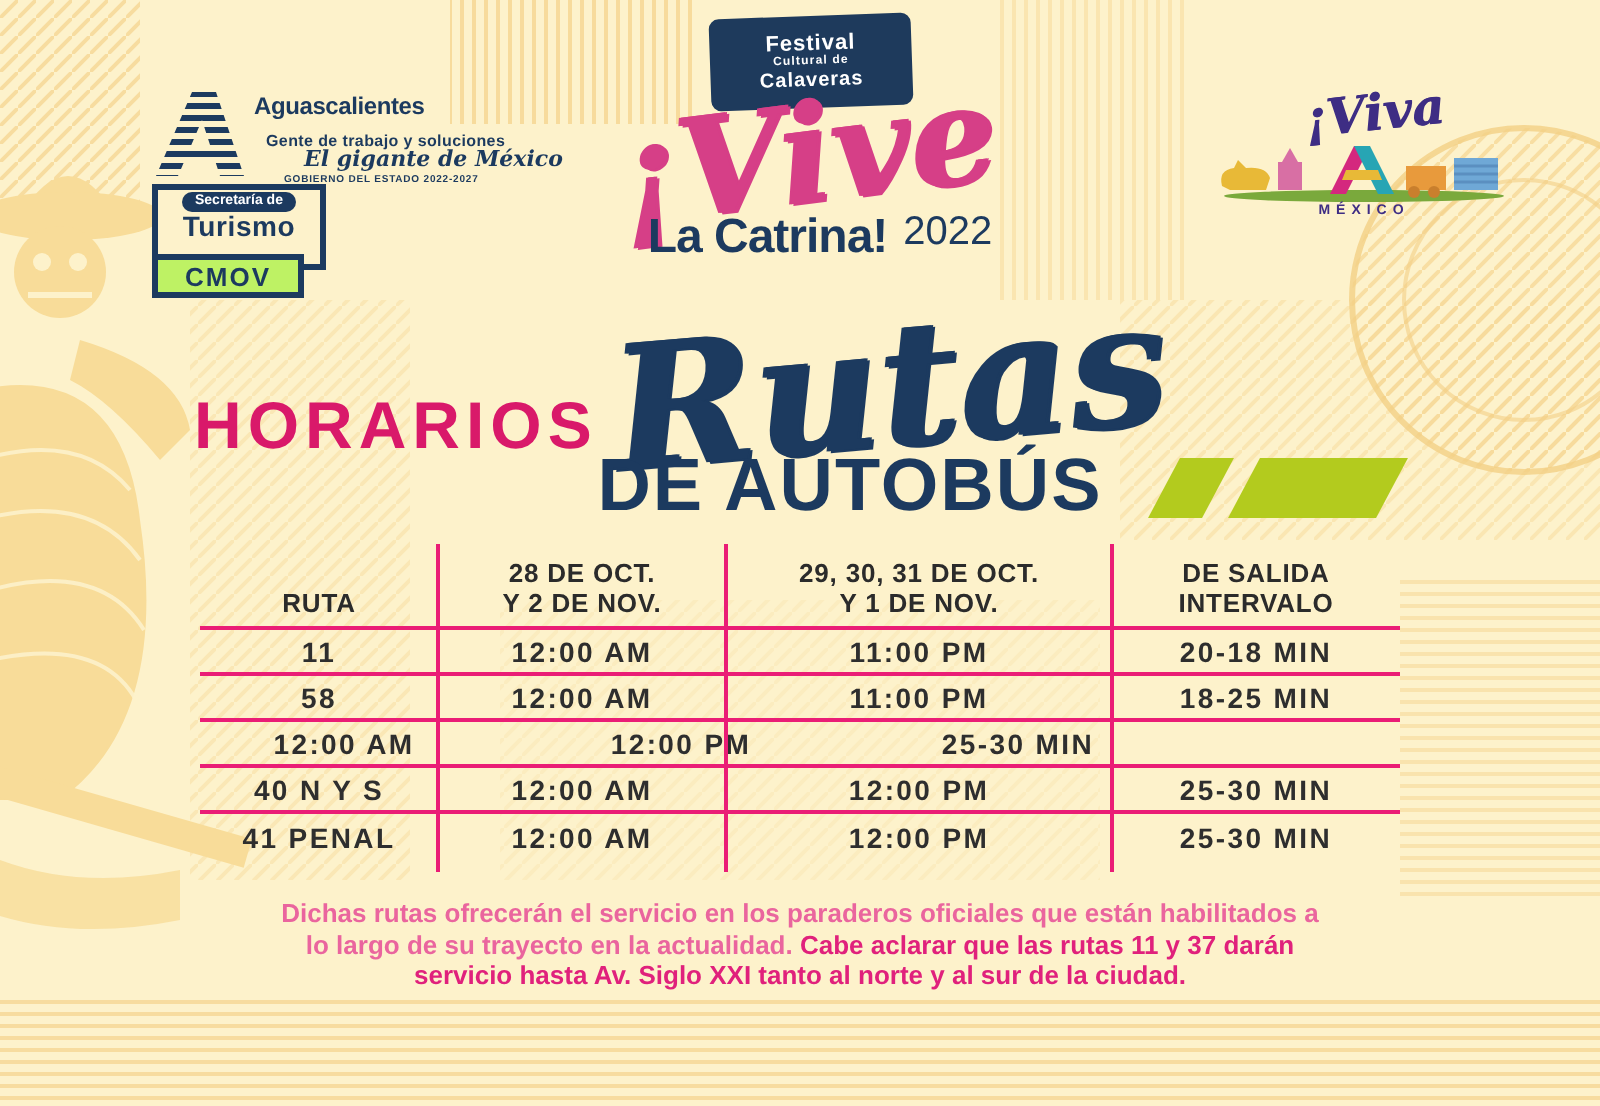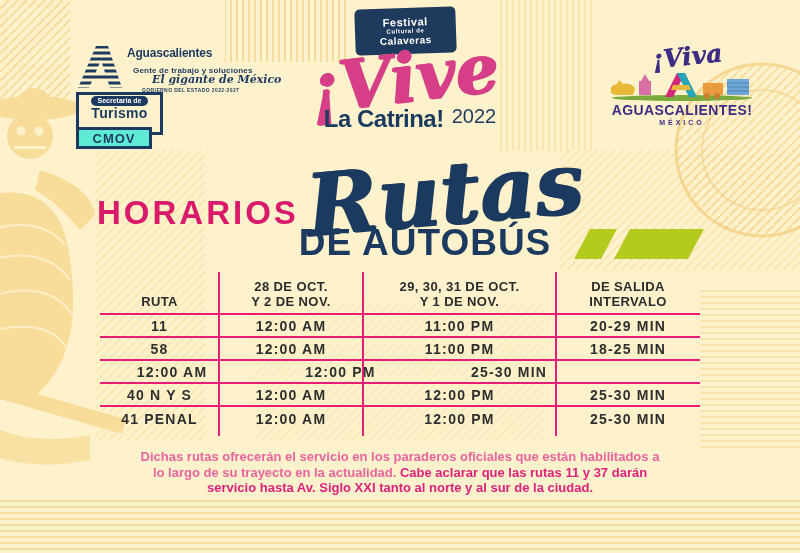--- a/index.html
+++ b/index.html
@@ -18,21 +18,21 @@
   .agc-name{left:127px;top:46px;font-size:12px;font-weight:800;color:#1c3a5f;letter-spacing:-0.2px;}
   .agc-tagline{left:133px;top:66px;font-size:8px;font-weight:700;color:#1c3a5f;letter-spacing:0.2px;}
   .agc-slogan{left:152px;top:73px;font-size:11px;font-weight:700;font-style:italic;color:#1c3a5f;font-family:"DejaVu Serif",serif;}
   .agc-gov{left:142px;top:87px;font-size:5px;font-weight:600;color:#1c3a5f;letter-spacing:0.4px;}
   .turismo-box{left:76px;top:92px;width:87px;height:43px;border:3px solid #1c3a5f;box-sizing:border-box;
     display:flex;flex-direction:column;align-items:center;background:#fdf2cb;}
   .turismo-dept{margin-top:1px;background:#1c3a5f;color:#ffffff;font-size:7px;font-weight:700;
     padding:1px 7px;border-radius:5px;line-height:8px;}
   .turismo-name{color:#1c3a5f;font-weight:800;font-size:14px;line-height:14px;letter-spacing:0.3px;}
   .cmov-box{left:76px;top:127px;width:76px;height:22px;border:3px solid #1c3a5f;box-sizing:border-box;
-    display:flex;align-items:center;justify-content:center;background:#5eead4;}
+    display:flex;align-items:center;justify-content:center;background:#bef264;}
   .cmov-label{color:#1c3a5f;font-weight:800;font-size:13px;letter-spacing:1px;}
 
   
   .festival-badge{left:355px;top:8px;width:101px;height:46px;background:#1e3a5c;border-radius:5px;
     display:flex;flex-direction:column;align-items:center;justify-content:center;color:#fff;
     transform:rotate(-2deg);}
   .fb1{font-size:11px;font-weight:800;letter-spacing:0.5px;line-height:12px;}
   .fb2{font-size:6px;font-weight:700;letter-spacing:0.6px;line-height:7px;}
   .fb3{font-size:10px;font-weight:800;letter-spacing:0.5px;line-height:11px;}
   .vive-script{left:288px;top:38px;width:230px;text-align:center;
@@ -185,21 +185,20 @@
       <path d="M34 10 L38 3 L42 10 Z" fill="#d86fa4"></path>
       <path d="M58 26 L70 2 L78 2 L66 26 Z" fill="#d4287e"></path>
       <path d="M70 2 L78 2 L90 26 L82 26 Z" fill="#27a5b4"></path>
       <path d="M66 14 L82 14 L84 19 L64 19 Z" fill="#e8b937"></path>
       <rect x="96" y="12" width="20" height="12" fill="#e89a3c"></rect>
       <circle cx="100" cy="25" r="3" fill="#c97f2d"></circle>
       <circle cx="110" cy="25" r="3" fill="#c97f2d"></circle>
       <rect x="120" y="8" width="22" height="16" fill="#6fa8d6"></rect>
       <path d="M120 12 H142 M120 16 H142 M120 20 H142" stroke="#5b8fc0" stroke-width="1.5"></path>
     </svg>
-    <span class="viva-name" style="text-transform:uppercase">Aguascalientes!</span>
     <span class="viva-country">MÉXICO</span>
   </div>
 
   <div class="abs t-horarios">HORARIOS</div>
   <div class="abs t-rutas">Rutas</div>
   <div class="abs t-autobus">DE AUTOBÚS</div>
   <div class="abs chevrons">
     <div class="chev chev-sm"></div>
     <div class="chev chev-lg"></div>
   </div>
@@ -221,21 +220,21 @@
       <div class="cell c4 h-cell">
         <div>DE SALIDA</div>
           <div>INTERVALO</div>
       </div>
     </div>
 
     <div class="t-row t-data lined">
       <div class="cell c1 d-cell">11</div>
       <div class="cell c2 d-cell">12:00 AM</div>
       <div class="cell c3 d-cell">11:00 PM</div>
-      <div class="cell c4 d-cell">20-29 MIN</div>
+      <div class="cell c4 d-cell">20-18 MIN</div>
     </div>
     <div class="t-row t-data lined">
       <div class="cell c1 d-cell">58</div>
       <div class="cell c2 d-cell">12:00 AM</div>
       <div class="cell c3 d-cell">11:00 PM</div>
       <div class="cell c4 d-cell">18-25 MIN</div>
     </div>
     <div class="t-row t-data lined">
       <div class="cell c2 d-cell">12:00 AM</div>
       <div class="cell c3 d-cell">12:00 PM</div>

